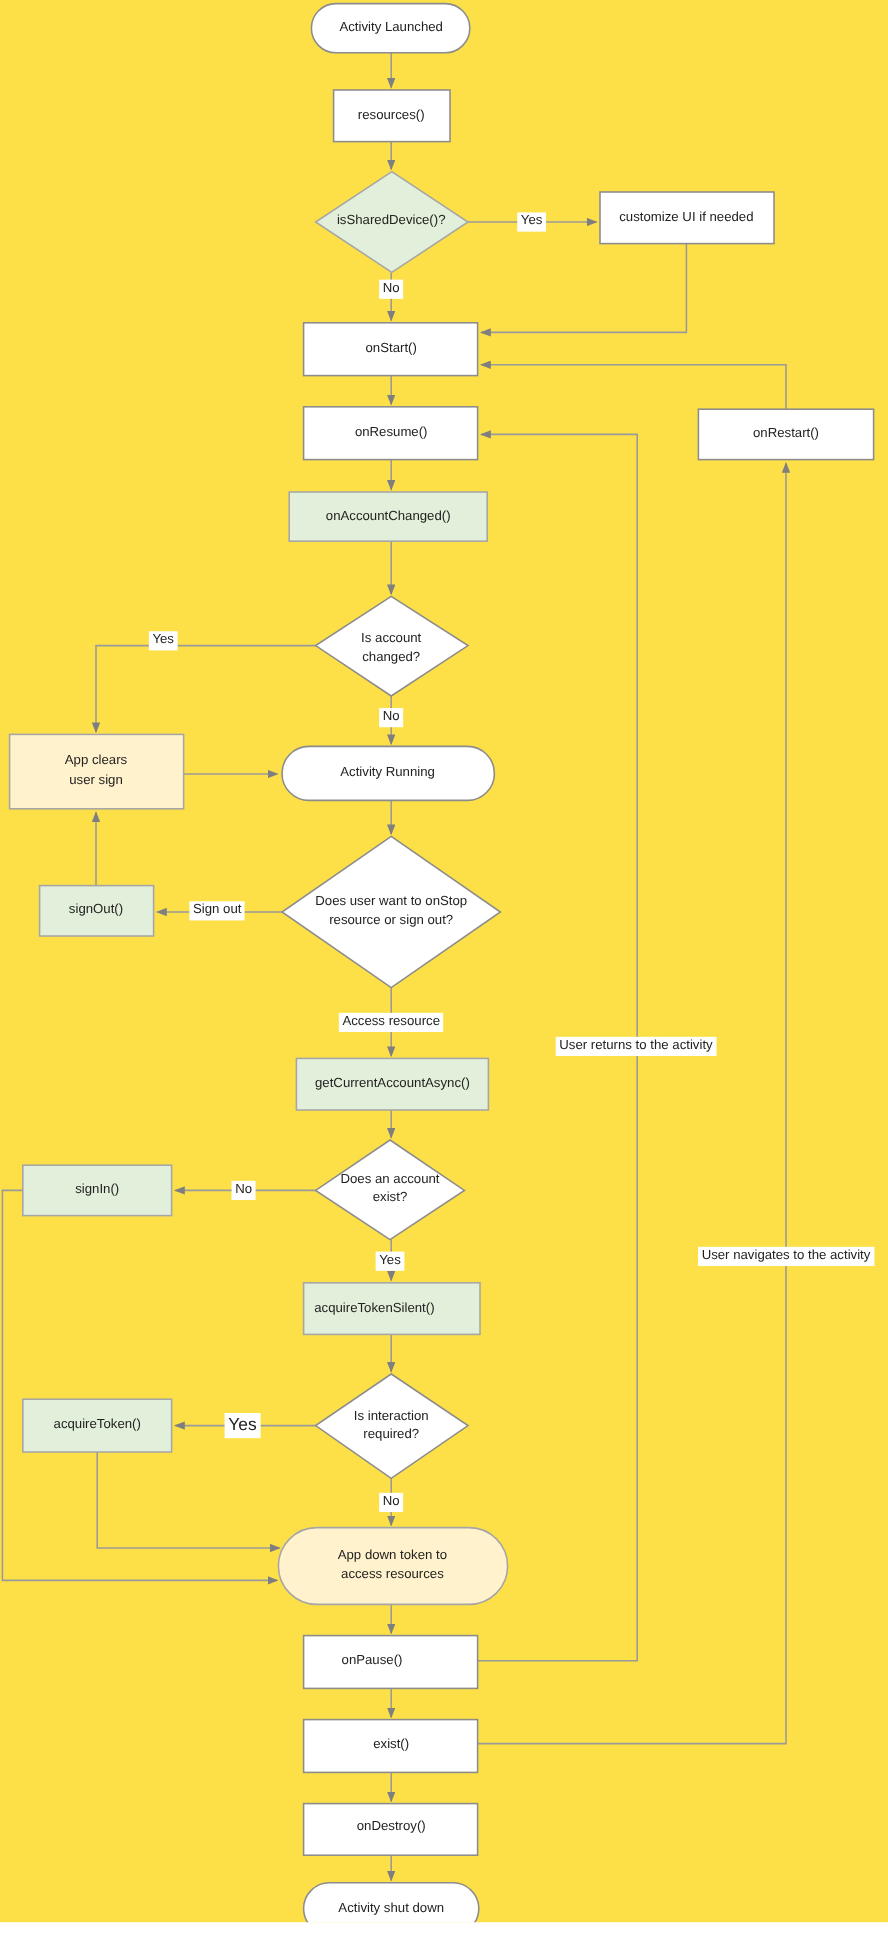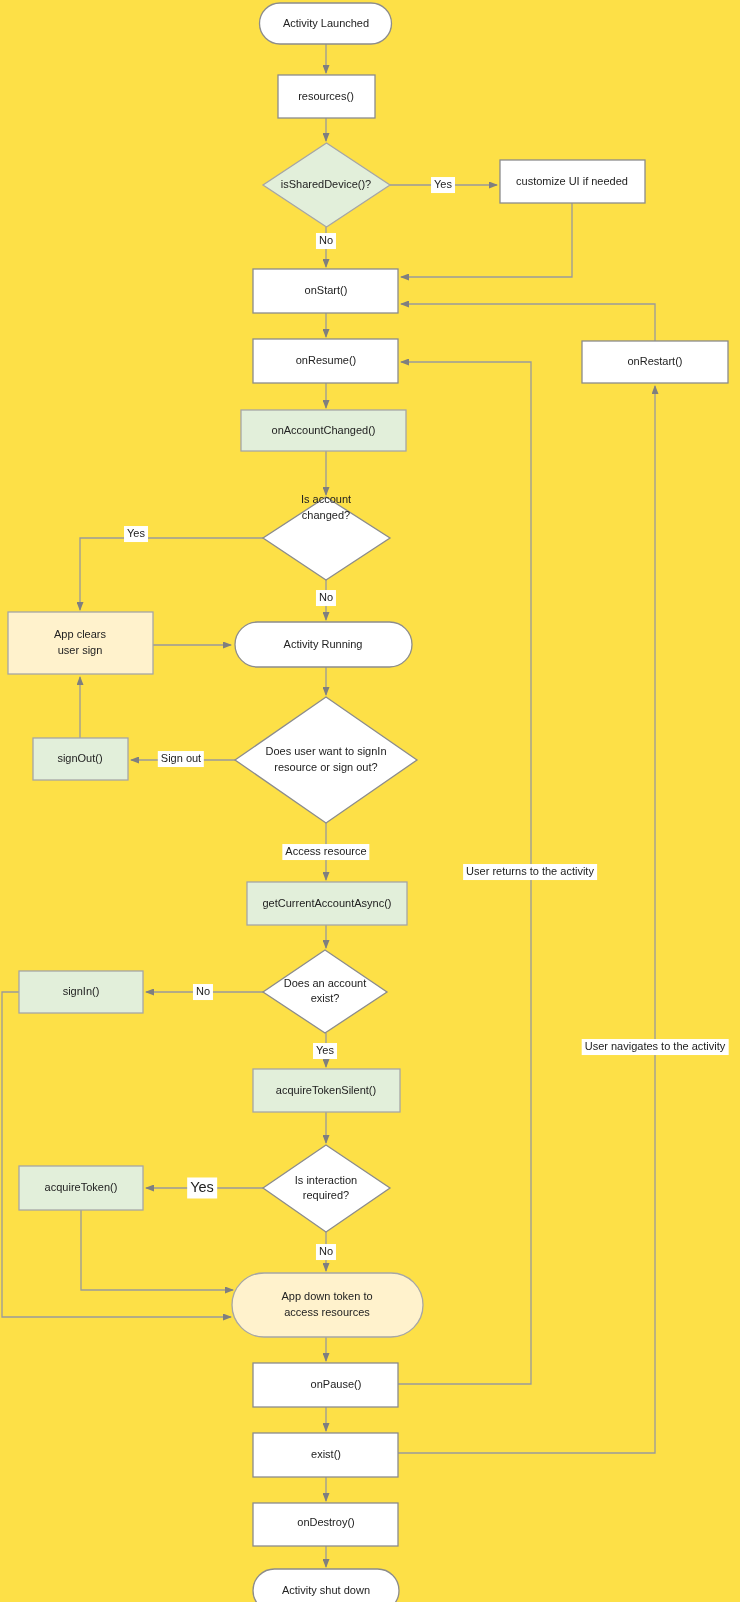--- a/index.html
+++ b/index.html
@@ -95,39 +95,39 @@
   </svg>
 
   <div class="lbl" style="left:326px;top:23.5px">Activity Launched</div>
   <div class="lbl" style="left:326px;top:96.5px">resources()</div>
   <div class="lbl" style="left:326px;top:185px">isSharedDevice()?</div>
   <div class="lbl" style="left:572px;top:181.5px">customize UI if needed</div>
   <div class="lbl" style="left:326px;top:291px">onStart()</div>
   <div class="lbl" style="left:326px;top:361px">onResume()</div>
   <div class="lbl" style="left:655px;top:362px">onRestart()</div>
   <div class="lbl" style="left:323.5px;top:430.5px">onAccountChanged()</div>
-  <div class="lbl" style="left:326px;top:508px">Is account
+  <div class="lbl" style="left:326px;top:541px">Is account
 changed?</div>
   <div class="lbl" style="left:80px;top:643px">App clears
 user sign</div>
   <div class="lbl" style="left:323px;top:644.5px">Activity Running</div>
   <div class="lbl" style="left:80px;top:759px">signOut()</div>
-  <div class="lbl" style="left:326px;top:760px">Does user want to signIn
+  <div class="lbl" style="left:326px;top:760px">Does user want to onStop
 resource or sign out?</div>
   <div class="lbl" style="left:327px;top:903.5px">getCurrentAccountAsync()</div>
   <div class="lbl" style="left:325px;top:991.5px">Does an account
 exist?</div>
   <div class="lbl" style="left:81px;top:992px">signIn()</div>
-  <div class="lbl" style="left:326px;top:1090.5px">acquireTokenSilent()</div>
+  <div class="lbl" style="left:312px;top:1090.5px">acquireTokenSilent()</div>
   <div class="lbl" style="left:326px;top:1188.5px">Is interaction
 required?</div>
   <div class="lbl" style="left:81px;top:1188px">acquireToken()</div>
   <div class="lbl" style="left:327px;top:1305px">App down token to
 access resources</div>
-  <div class="lbl" style="left:336px;top:1385px">onPause()</div>
+  <div class="lbl" style="left:310px;top:1385px">onPause()</div>
   <div class="lbl" style="left:326px;top:1455px">exist()</div>
   <div class="lbl" style="left:326px;top:1523px">onDestroy()</div>
   <div class="lbl" style="left:326px;top:1590.5px">Activity shut down</div>
 
   <div class="lbl edge-lbl" style="left:443px;top:185px">Yes</div>
   <div class="lbl edge-lbl" style="left:326px;top:241px">No</div>
   <div class="lbl edge-lbl" style="left:136px;top:534px">Yes</div>
   <div class="lbl edge-lbl" style="left:326px;top:598px">No</div>
   <div class="lbl edge-lbl" style="left:181px;top:759px">Sign out</div>
   <div class="lbl edge-lbl" style="left:326px;top:852px">Access resource</div>

